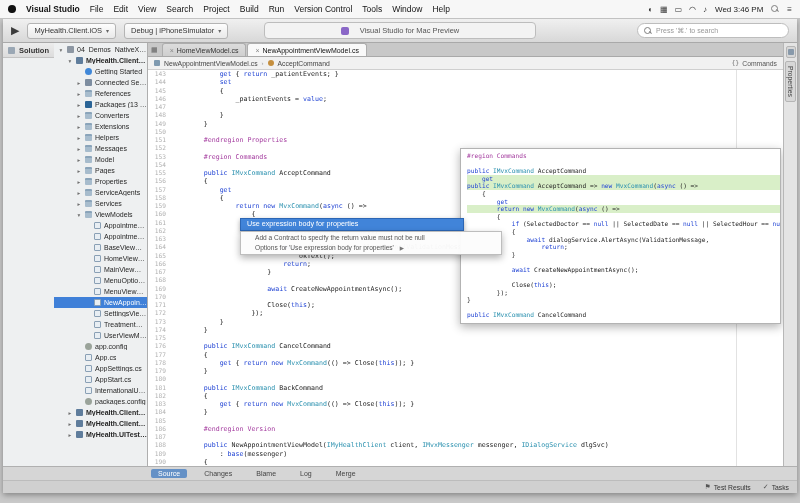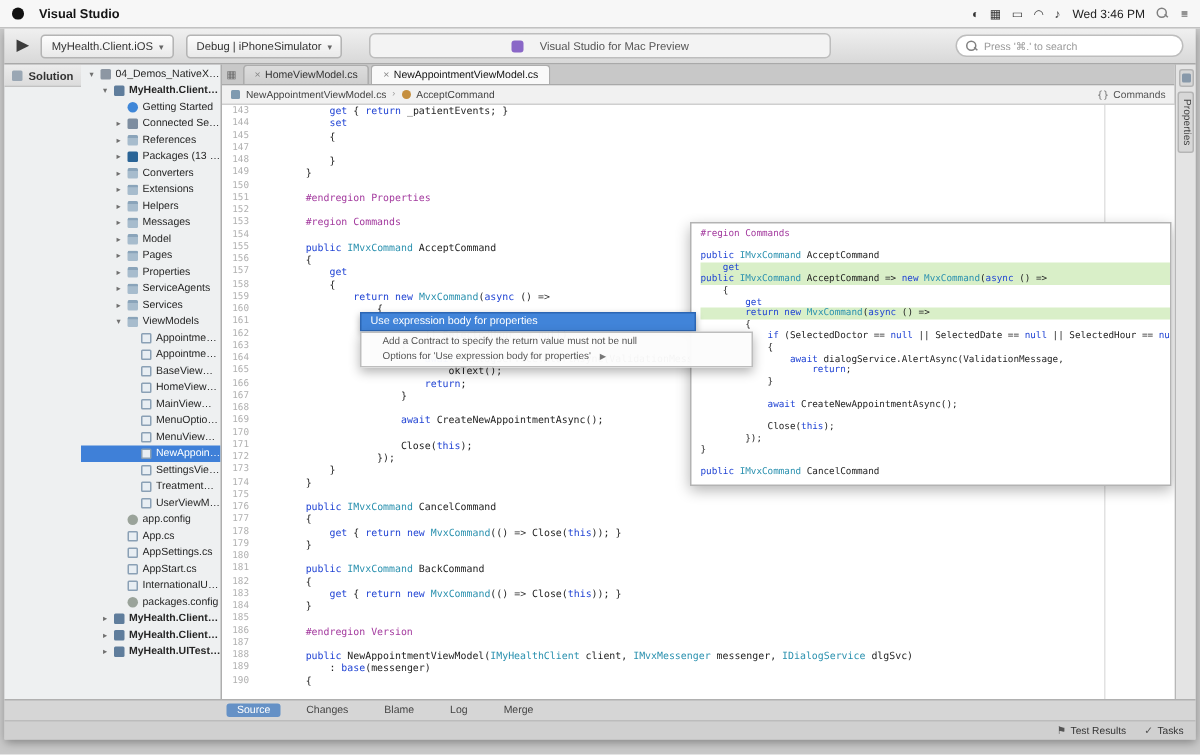--- a/index.html
+++ b/index.html
@@ -23,21 +23,21 @@
   .lens::after{content:"";position:absolute;left:5px;top:5.2px;width:3px;height:1px;background:#808080;transform:rotate(45deg);}
 
   
   .window{position:absolute;left:3px;top:19px;width:794px;height:474px;background:#e2e2e2;box-shadow:0 2px 6px rgba(0,0,0,.35);display:flex;flex-direction:column;z-index:10;}
 
   
   .toolbar{height:24px;background:linear-gradient(#f0f0f0,#d8d8d8);border-bottom:1px solid #a9a9a9;display:flex;align-items:center;padding:0 8px;gap:8px;position:relative;flex:0 0 auto;}
   .run{color:#3c3c3c;font-size:11px;line-height:1;}
   .dd{display:flex;align-items:center;gap:4px;font-size:7.5px;color:#333;background:linear-gradient(#fdfdfd,#e9e9e9);border:1px solid #b4b4b4;border-radius:3px;padding:2px 6px;height:16px;white-space:nowrap;}
   .chev{font-size:6px;color:#666;}
-  .statuscap{position:absolute;left:50%;transform:translateX(-50%);width:308px;height:17px;background:#f3f3f3;border:1px solid #bdbdbd;border-radius:4px;display:flex;align-items:center;justify-content:center;gap:11px;font-size:7.5px;color:#555;white-space:nowrap;}
+  .statuscap{position:absolute;left:50%;transform:translateX(-50%);width:272px;height:17px;background:#f3f3f3;border:1px solid #bdbdbd;border-radius:4px;display:flex;align-items:center;justify-content:center;gap:11px;font-size:7.5px;color:#555;white-space:nowrap;}
   .vsicon{width:8px;height:8px;background:#8a67c7;border-radius:2px;flex:0 0 auto;}
   .search{margin-left:auto;width:152px;height:15px;background:#fff;border:1px solid #bdbdbd;border-radius:8px;display:flex;align-items:center;gap:4px;padding:0 6px;font-size:7px;color:#999;white-space:nowrap;}
 
   
   .content{flex:1;display:flex;min-height:0;}
 
   
   .pad{width:145px;background:#eef0f1;border-right:1px solid #aeaeae;display:flex;flex-direction:row;flex:0 0 auto;}
   .pad-header{height:15px;background:linear-gradient(#ececec,#dcdcdc);border-bottom:1px solid #c2c2c2;display:flex;align-items:center;gap:4px;padding:0 5px;font-size:7.5px;color:#333;font-weight:bold;flex:0 0 auto;}
   .pad-ic{width:7px;height:7px;background:#9aa7b4;border-radius:1px;flex:0 0 auto;}
@@ -76,21 +76,21 @@
   .cline{display:flex;height:8.25px;white-space:pre;}
   .lnum{width:24px;text-align:right;padding-right:6px;color:#b0b0b0;flex:0 0 auto;font-size:6.2px;}
   .ltext{white-space:pre;}
   .tk-kw{color:#2144d4;}
   .tk-ty{color:#2b91af;}
   .tk-dir{color:#a33a9e;}
   .tk-p{color:#1e1e1e;}
   .ruler{position:absolute;top:0;bottom:0;right:46px;width:0;border-left:1px solid #e2e2e2;z-index:1;}
 
   
-  .fixpopup{position:absolute;left:92px;top:138px;z-index:6;font-family:"Liberation Sans",sans-serif;}
+  .fixpopup{position:absolute;left:92px;top:148px;z-index:6;font-family:"Liberation Sans",sans-serif;}
   .fixprimary{width:224px;height:13px;background:#4184d9;border:1px solid #2c66b4;color:#fff;font-size:7.2px;display:flex;align-items:center;padding:0 6px;box-shadow:0 2px 5px rgba(0,0,0,.35);white-space:nowrap;}
   .fixsecondary{width:262px;background:rgba(252,252,252,.97);border:1px solid #bdbdbd;box-shadow:0 3px 7px rgba(0,0,0,.3);padding:1px 0;}
   .fixrow{height:10px;display:flex;align-items:center;gap:6px;padding:0 8px 0 14px;font-size:6.6px;color:#555;white-space:nowrap;}
   .subarrow{color:#777;font-size:5.5px;}
 
   
   .preview{position:absolute;left:312px;top:78px;width:321px;height:176px;background:#fff;border:1px solid #b3b3b3;box-shadow:0 3px 9px rgba(0,0,0,.3);z-index:5;padding:3px 0 0 6px;overflow:hidden;}
   .pline{height:7.6px;line-height:7.6px;font-size:6.2px;white-space:pre;font-family:"DejaVu Sans Mono","Liberation Mono",monospace;}
   .pline.add{background:#d9efc8;}
 
@@ -114,20 +114,33 @@
   .sbic{font-size:7px;color:#555;}
 </style>
 </head>
 <body>
 
 <div class="screen">
 
   <div class="menubar">
     <span class="apple-shape"></span>
     <span class="appname">Visual Studio</span>
+    <span id="menus">
+        <span class="mb-item">File</span>
+        <span class="mb-item">Edit</span>
+        <span class="mb-item">View</span>
+        <span class="mb-item">Search</span>
+        <span class="mb-item">Project</span>
+        <span class="mb-item">Build</span>
+        <span class="mb-item">Run</span>
+        <span class="mb-item">Version Control</span>
+        <span class="mb-item">Tools</span>
+        <span class="mb-item">Window</span>
+        <span class="mb-item">Help</span>
+      </span>
     <div class="mb-right">
       <span id="mb-status-icons" style="display:flex;gap:7px;align-items:center;">
           <span class="mb-ic">◐</span>
           <span class="mb-ic">▦</span>
           <span class="mb-ic">▭</span>
           <span class="mb-ic">◠</span>
           <span class="mb-ic">♪</span>
         </span>
       <span class="clock">Wed 3:46 PM</span>
       <span class="lens"></span>
@@ -371,20 +384,21 @@
             <span>Commands</span>
           </div>
         </div>
 
         <div class="code" id="code">
           <div class="ruler"></div>
 
           <div class="cline"><span class="lnum">143</span><span class="ltext"><span class="tk-p">            </span><span class="tk-kw">get</span><span class="tk-p"> { </span><span class="tk-kw">return</span><span class="tk-p"> _patientEvents; }</span></span></div>
             <div class="cline"><span class="lnum">144</span><span class="ltext"><span class="tk-p">            </span><span class="tk-kw">set</span></span></div>
             <div class="cline"><span class="lnum">145</span><span class="ltext"><span class="tk-p">            {</span></span></div>
+            <div class="cline"><span class="lnum">146</span><span class="ltext"><span class="tk-p">                _patientEvents = </span><span class="tk-kw">value</span><span class="tk-p">;</span></span></div>
             <div class="cline"><span class="lnum">147</span></div>
             <div class="cline"><span class="lnum">148</span><span class="ltext"><span class="tk-p">            }</span></span></div>
             <div class="cline"><span class="lnum">149</span><span class="ltext"><span class="tk-p">        }</span></span></div>
             <div class="cline"><span class="lnum">150</span><span class="ltext"></span></div>
             <div class="cline"><span class="lnum">151</span><span class="ltext"><span class="tk-dir">        #endregion Properties</span></span></div>
             <div class="cline"><span class="lnum">152</span><span class="ltext"></span></div>
             <div class="cline"><span class="lnum">153</span><span class="ltext"><span class="tk-dir">        #region Commands</span></span></div>
             <div class="cline"><span class="lnum">154</span><span class="ltext"></span></div>
             <div class="cline"><span class="lnum">155</span><span class="ltext"><span class="tk-p">        </span><span class="tk-kw">public</span><span class="tk-p"> </span><span class="tk-ty">IMvxCommand</span><span class="tk-p"> AcceptCommand</span></span></div>
             <div class="cline"><span class="lnum">156</span><span class="ltext"><span class="tk-p">        {</span></span></div>

